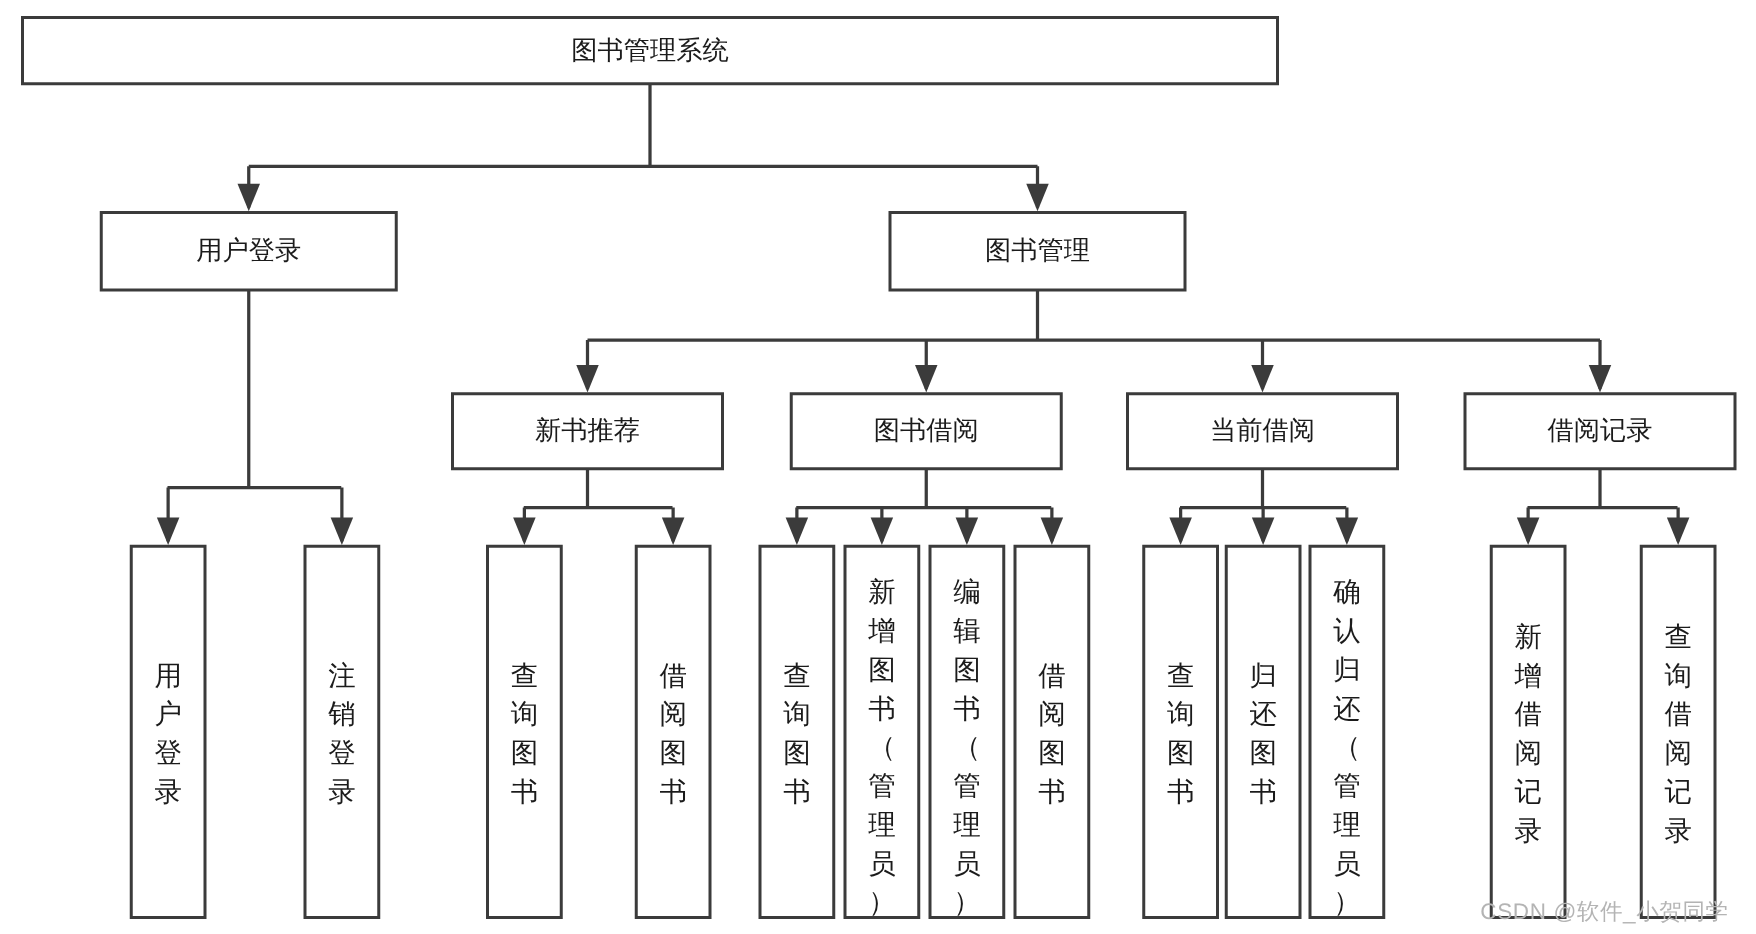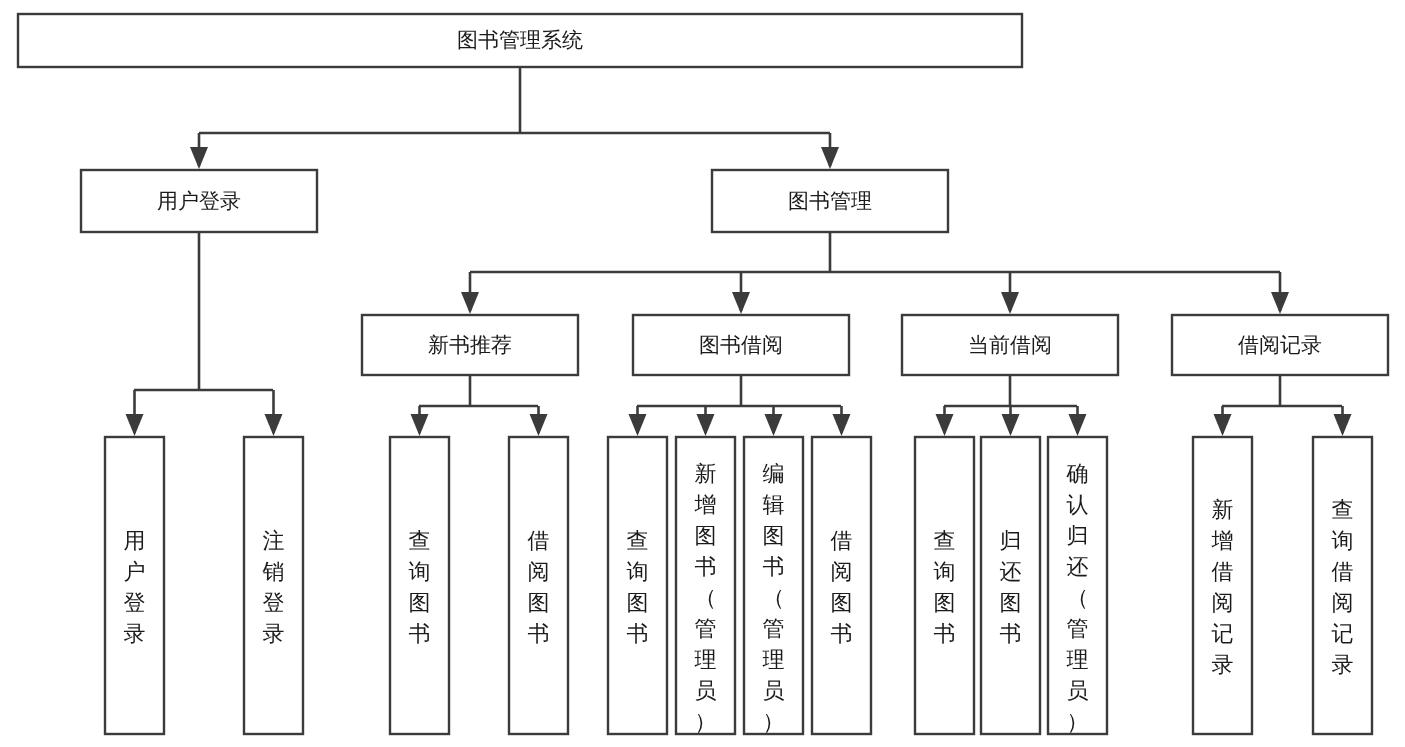--- a/index.html
+++ b/index.html
@@ -254,13 +254,14 @@
         <g>
           <rect x="1193" y="437" width="59" height="297" class="node-box"></rect>
           <text x="1222.5" y="516.68" class="node-label-v"><tspan x="1222.5" dy="0">新</tspan><tspan x="1222.5" dy="31">增</tspan><tspan x="1222.5" dy="31">借</tspan><tspan x="1222.5" dy="31">阅</tspan><tspan x="1222.5" dy="31">记</tspan><tspan x="1222.5" dy="31">录</tspan></text>
         </g>
         <g>
           <rect x="1313" y="437" width="59" height="297" class="node-box"></rect>
           <text x="1342.5" y="516.68" class="node-label-v"><tspan x="1342.5" dy="0">查</tspan><tspan x="1342.5" dy="31">询</tspan><tspan x="1342.5" dy="31">借</tspan><tspan x="1342.5" dy="31">阅</tspan><tspan x="1342.5" dy="31">记</tspan><tspan x="1342.5" dy="31">录</tspan></text>
         </g>
       </g>
   </svg>
+  <div class="watermark">CSDN @软件_小贺同学</div>
 </div>
 
 </body></html>

